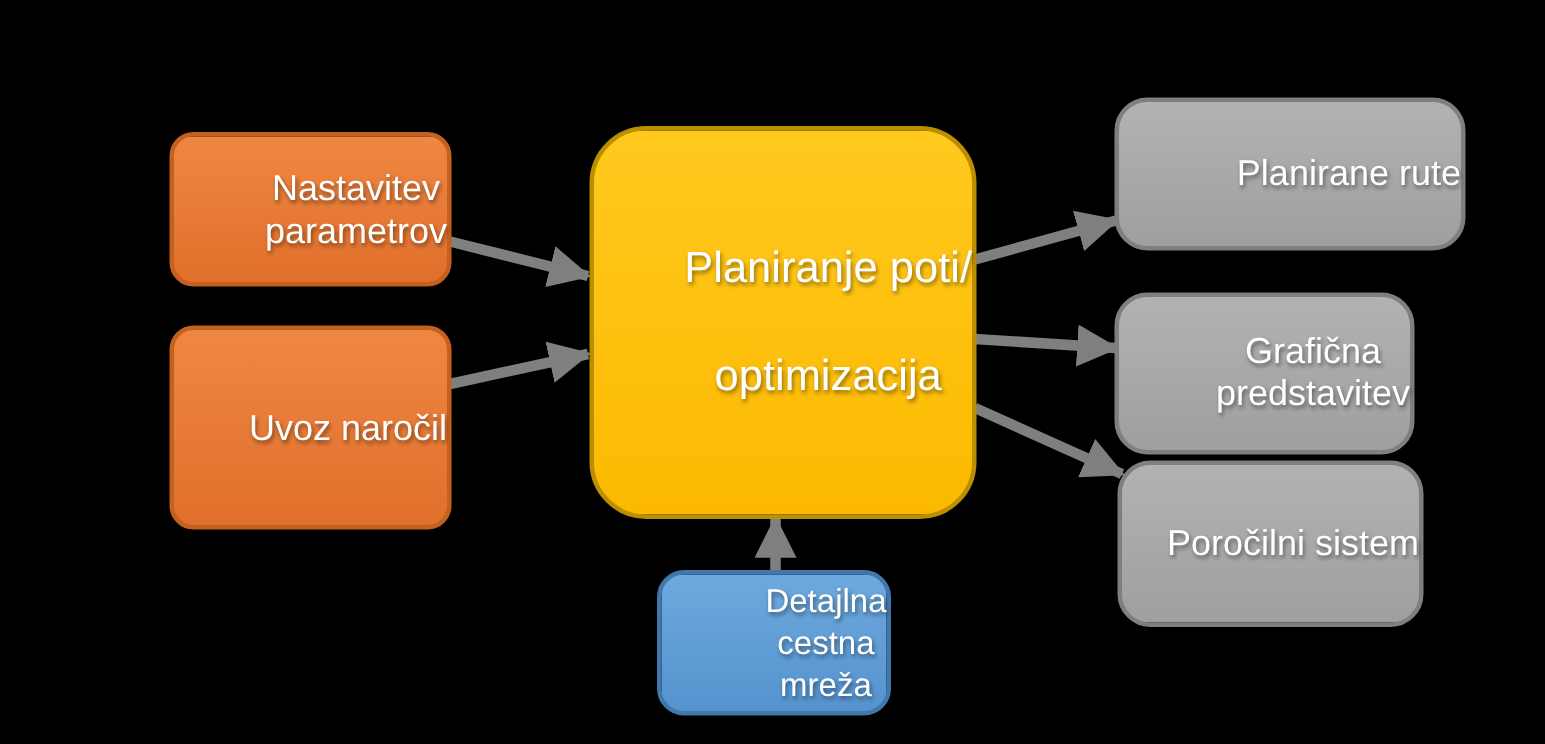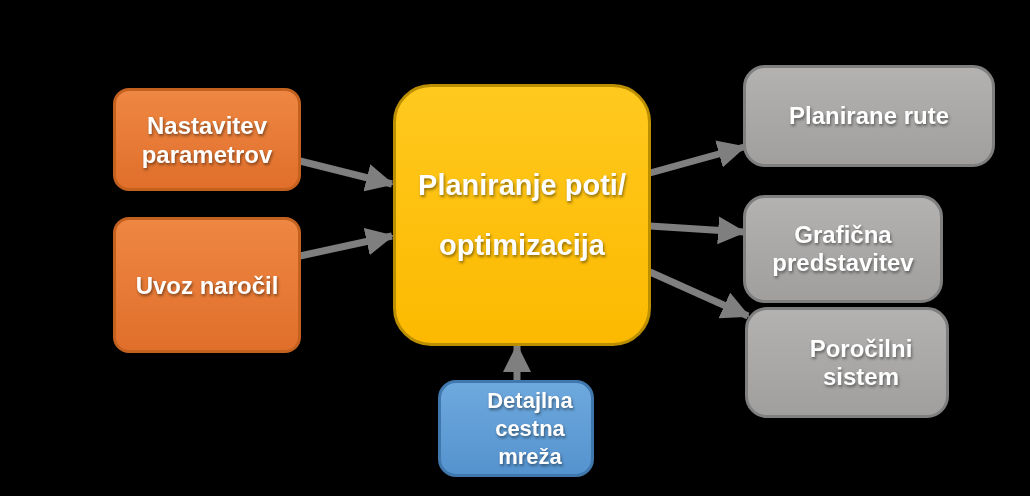--- a/index.html
+++ b/index.html
@@ -21,62 +21,61 @@
     top: 0;
     width: 1030px;
     height: 496px;
     pointer-events: none;
   }
   .node {
     position: absolute;
     box-sizing: border-box;
     display: flex;
     align-items: center;
-    justify-content: center;
+    justify-content: flex-end;
     text-align: center;
     color: #ffffff;
     text-shadow: 1px 2px 3px rgba(0,0,0,0.45);
-    font-weight: bold;
   }
   .node .label {
     white-space: pre-line;
     display: block;
   }
   .orange {
     background: linear-gradient(180deg, #ee8743 0%, #e06f2b 100%);
     border: 3px solid #c4611f;
     border-radius: 16px;
     font-size: 24px;
     line-height: 29px;
   }
   .gold {
     background: linear-gradient(180deg, #ffc91e 0%, #fcb900 100%);
     border: 3px solid #bb8f00;
     border-radius: 38px;
     font-size: 29px;
-    line-height: 60px;
+    line-height: 72px;
   }
   .grayN {
     background: linear-gradient(180deg, #b3b2b1 0%, #a09f9e 100%);
     border: 3px solid #7f7f7f;
     border-radius: 22px;
     font-size: 24px;
     line-height: 28px;
   }
   .blueN {
     background: linear-gradient(180deg, #6ea9dd 0%, #5593cf 100%);
     border: 3px solid #4077ad;
     border-radius: 18px;
     font-size: 22px;
     line-height: 28px;
   }
   #n-nastavitev { left: 113px; top: 88px;  width: 188px; height: 103px; }
   #n-uvoz       { left: 113px; top: 217px; width: 188px; height: 136px; }
   #n-planiranje { left: 393px; top: 84px;  width: 258px; height: 262px; }
-  #n-rute       { left: 743px; top: 65px;  width: 252px; height: 102px; }
+  #n-rute       { left: 743px; top: 65px;  width: 234px; height: 102px; }
   #n-graficna   { left: 743px; top: 195px; width: 200px; height: 108px; }
   #n-porocilni  { left: 745px; top: 307px; width: 204px; height: 111px; padding-left: 28px; }
   #n-detajlna   { left: 438px; top: 380px; width: 156px; height: 97px; padding-left: 28px;  }
 </style>
 </head>
 <body>
 
 <div class="stage">
 
   <svg class="arrows" viewBox="0 0 1030 496" xmlns="http://www.w3.org/2000/svg">

